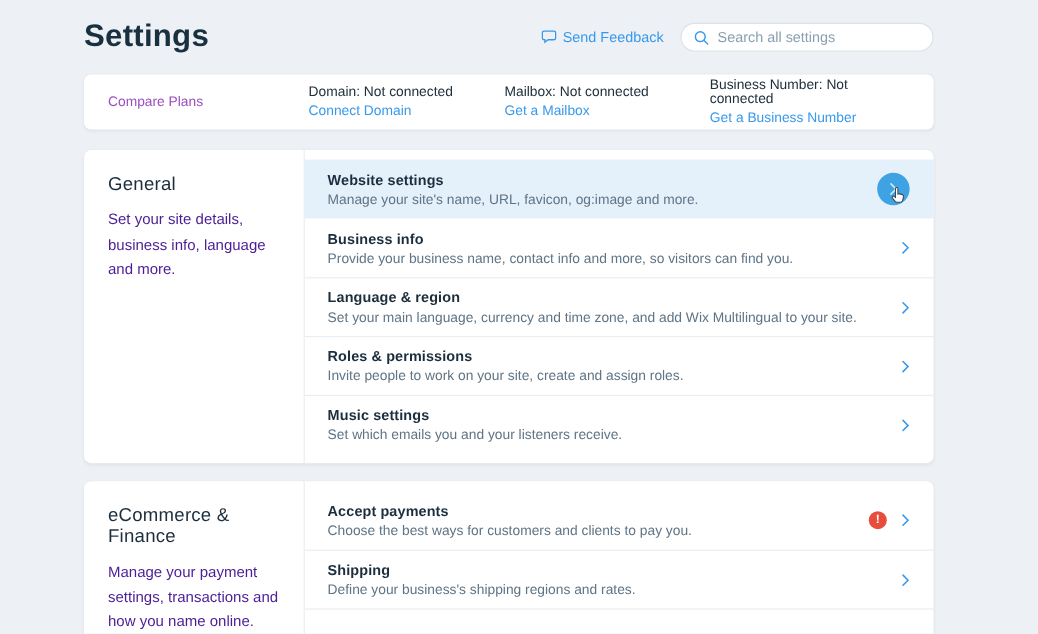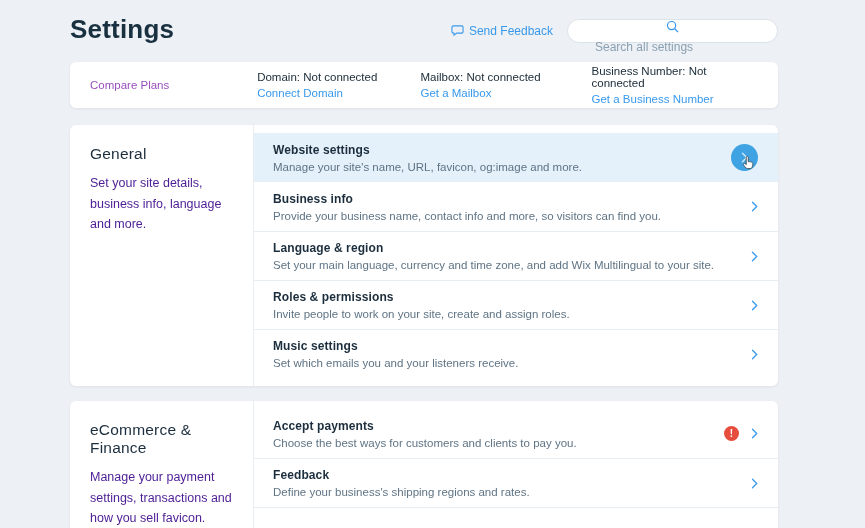--- a/index.html
+++ b/index.html
@@ -21,21 +21,21 @@
   }
   .container{width:708px;margin-left:70px;}
   
   .header{display:flex;padding-top:14px;height:48px;}
   .page-title{font-size:26px;font-weight:700;letter-spacing:.2px;color:#18303f;}
   .header-right{margin-left:auto;display:flex;align-items:center;gap:14px;}
   .feedback{display:flex;align-items:center;gap:5px;color:var(--blue);font-size:12px;cursor:pointer;}
   .searchbox{
     display:flex;align-items:center;gap:7px;
     width:211px;height:24px;background:#fff;
-    border:1px solid #dbe3ea;border-radius:13px;padding:0 10px;flex-direction:column;
+    border:1px solid #dbe3ea;border-radius:13px;padding:0 10px;
   }
   .searchbox input{
     border:none;outline:none;flex:1;font-size:12px;color:var(--navy);
     font-family:"Liberation Sans", sans-serif;background:transparent;
   }
   .searchbox input::placeholder{color:#8aa0b2;}
   
   .card{
     background:#fff;border-radius:6px;
     box-shadow:0 1px 3px rgba(22,45,61,.07);
@@ -205,42 +205,42 @@
           </span>
         </div>
       </div>
 
     </div>
   </div>
 
   <div class="card section-card" style="margin-top:15px;min-height:170px;">
     <div class="section-left">
       <div class="section-title">eCommerce &amp; Finance</div>
-      <div class="section-desc">Manage your payment settings, transactions and how you sell favicon.</div>
+      <div class="section-desc">Manage your payment settings, transactions and how you name online.</div>
     </div>
     <div class="rows">
 
       <div class="row">
         <div class="row-text">
           <div class="row-title">Accept payments</div>
           <div class="row-desc">Choose the best ways for customers and clients to pay you.</div>
         </div>
         <div class="row-icons">
           <span class="alert-badge">!</span>
           <span class="chevron">
             <svg width="7" height="11" viewBox="0 0 8 12">
                 <path d="M1.7 1.2l4.8 4.8-4.8 4.8" fill="none" stroke="#3899ec" stroke-width="1.5" stroke-linecap="round"></path>
               </svg>
           </span>
         </div>
       </div>
 
       <div class="row">
         <div class="row-text">
-          <div class="row-title">Feedback</div>
+          <div class="row-title">Shipping</div>
           <div class="row-desc">Define your business's shipping regions and rates.</div>
         </div>
         <div class="row-icons">
           <span class="chevron">
             <svg width="7" height="11" viewBox="0 0 8 12">
                 <path d="M1.7 1.2l4.8 4.8-4.8 4.8" fill="none" stroke="#3899ec" stroke-width="1.5" stroke-linecap="round"></path>
               </svg>
           </span>
         </div>
       </div>

